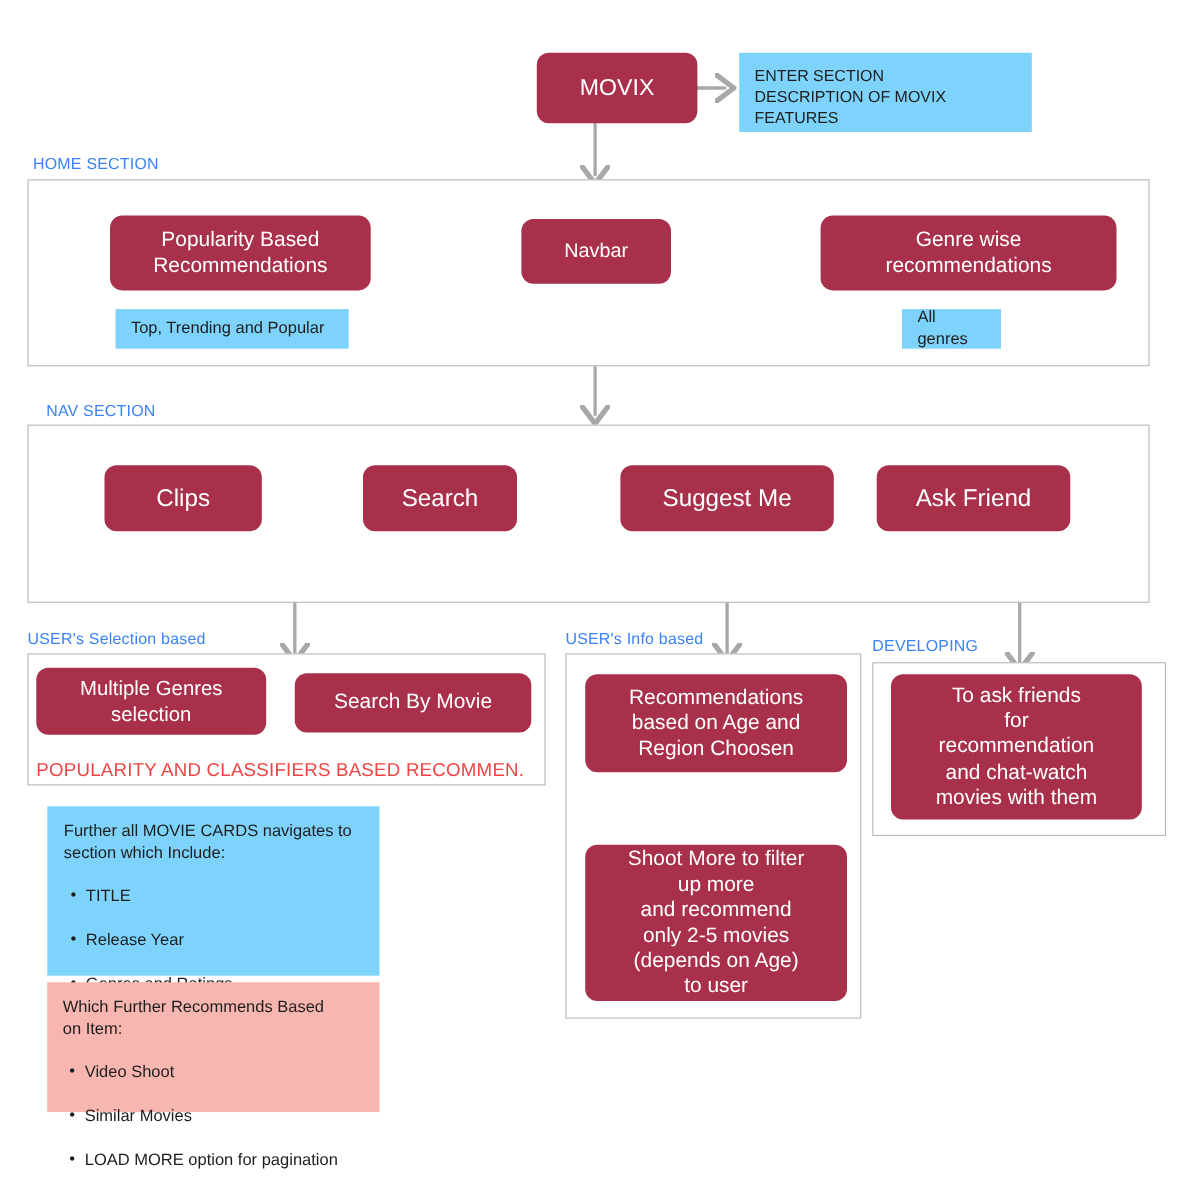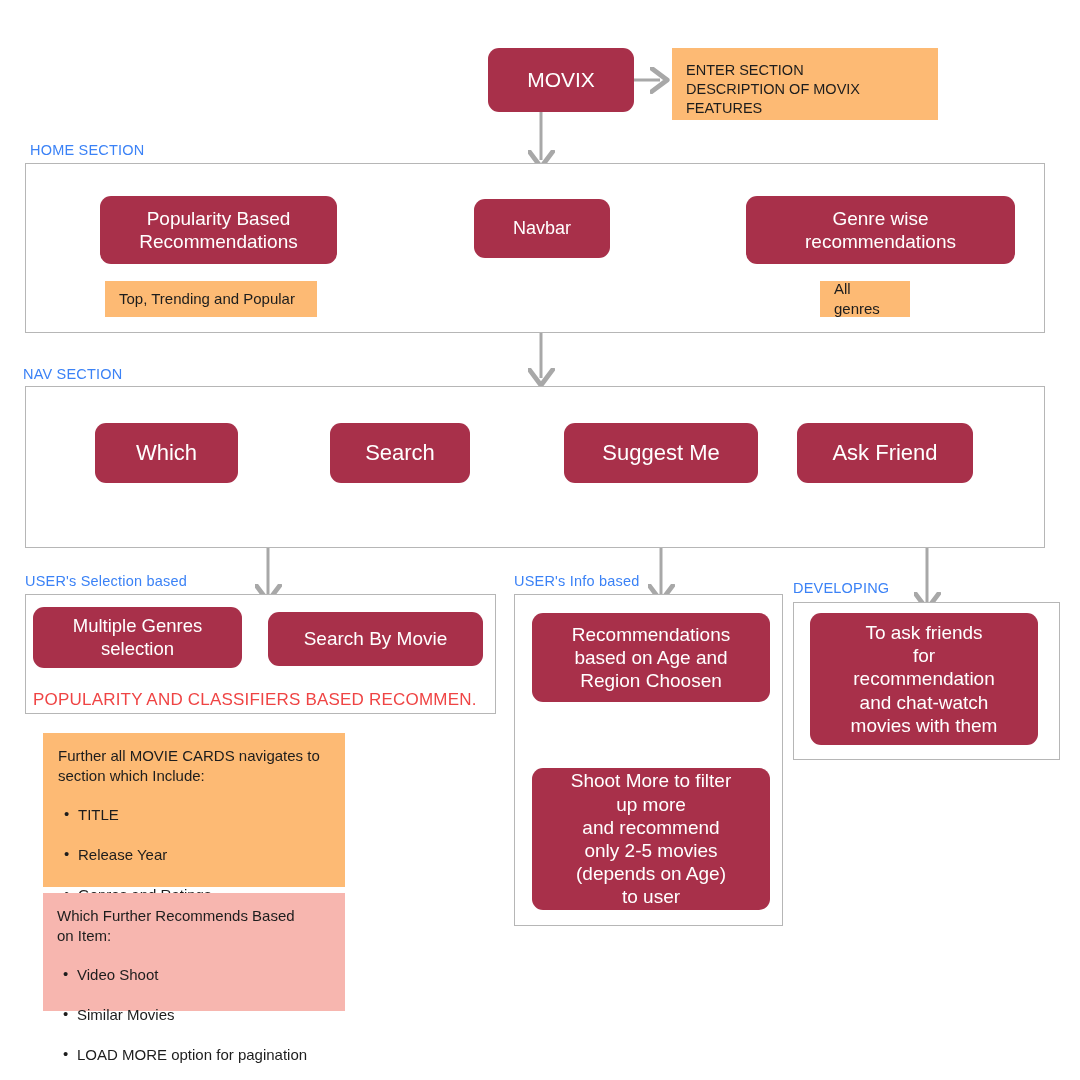--- a/index.html
+++ b/index.html
@@ -56,21 +56,21 @@
     text-align: center;
     line-height: 1.22;
     z-index: 3;
     padding: 4px 8px;
     white-space: pre-line;
   }
   
   .chip {
     position: absolute;
     box-sizing: border-box;
-    background: #fdba74;
+    background: #7dd3fc;
     color: #1d1d1d;
     display: flex;
     align-items: center;
     z-index: 3;
     padding: 0 14px;
     font-size: 15px;
     white-space: pre-line;
     line-height: 1.35;
   }
   .chip.desc {
@@ -154,24 +154,24 @@
 
   <div class="node" style="left:474px; top:199px; width:136px; height:59px; font-size:18px;">Navbar</div>
 
   <div class="node" style="left:746px; top:196px; width:269px; height:68px; font-size:19px;">Genre wise
 recommendations</div>
 
   <div class="chip" style="left:105px; top:281px; width:212px; height:36px;">Top, Trending and Popular</div>
 
   <div class="chip" style="left:820px; top:281px; width:90px; height:36px;">All genres</div>
 
-  <div class="section-label" style="left:23px; top:366px;">NAV SECTION</div>
+  <div class="section-label" style="left:42px; top:366px;">NAV SECTION</div>
   <div class="section-frame" style="left:25px; top:386px; width:1020px; height:162px;"></div>
 
-  <div class="node" style="left:95px; top:423px; width:143px; height:60px; font-size:22px;">Which</div>
+  <div class="node" style="left:95px; top:423px; width:143px; height:60px; font-size:22px;">Clips</div>
 
   <div class="node" style="left:330px; top:423px; width:140px; height:60px; font-size:22px;">Search</div>
 
   <div class="node" style="left:564px; top:423px; width:194px; height:60px; font-size:22px;">Suggest Me</div>
 
   <div class="node" style="left:797px; top:423px; width:176px; height:60px; font-size:22px;">Ask Friend</div>
 
   <div class="section-label" style="left:25px; top:573px;">USER's Selection based</div>
   <div class="section-frame" style="left:25px; top:594px; width:471px; height:120px;"></div>
 

